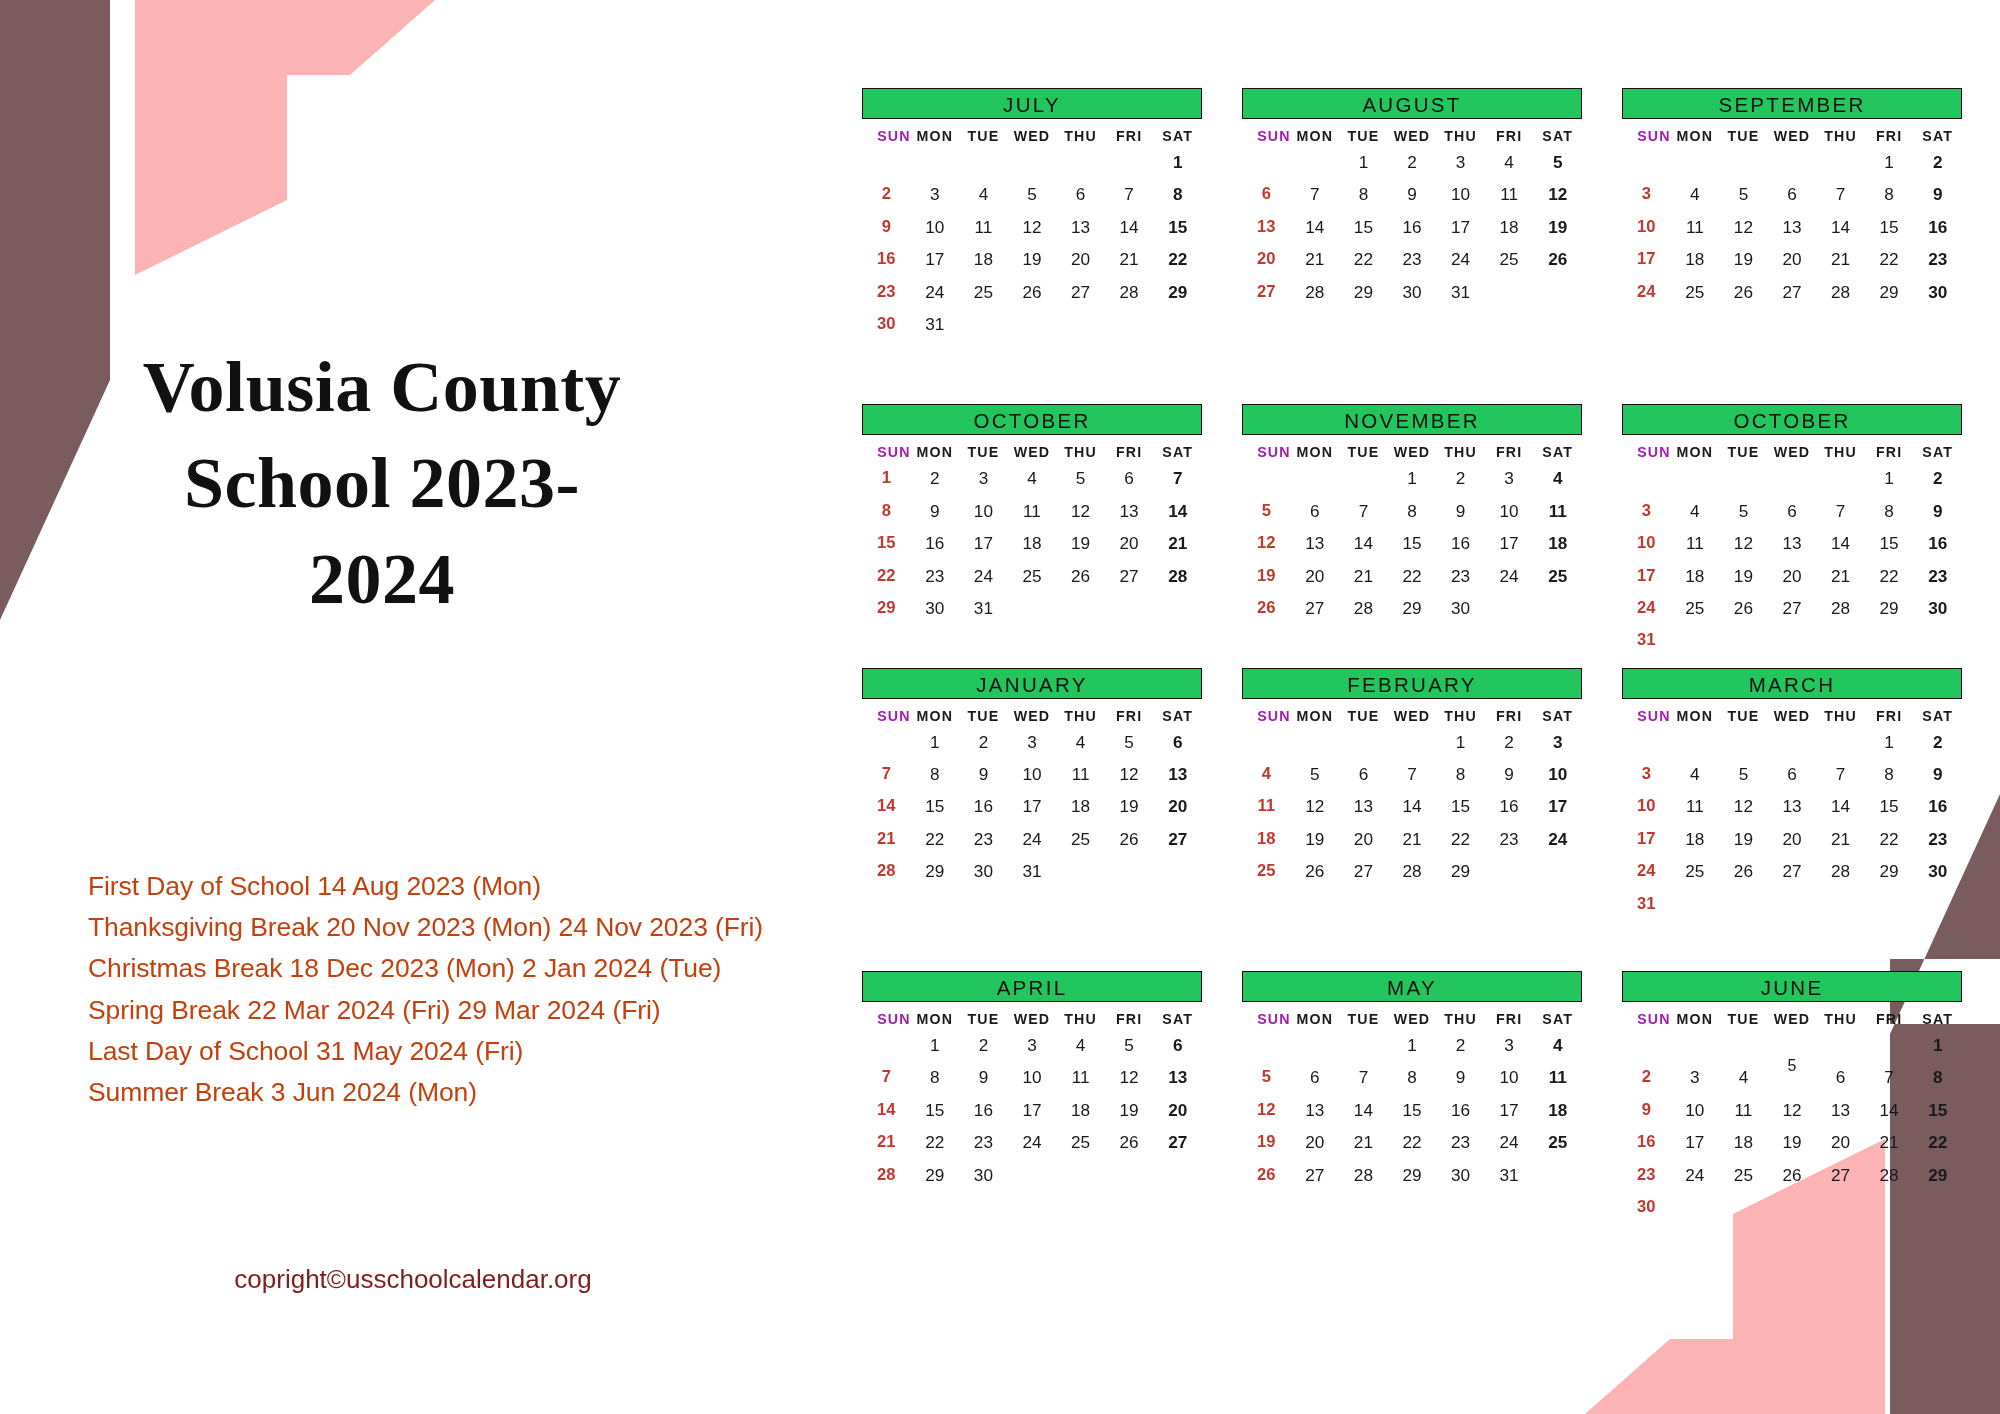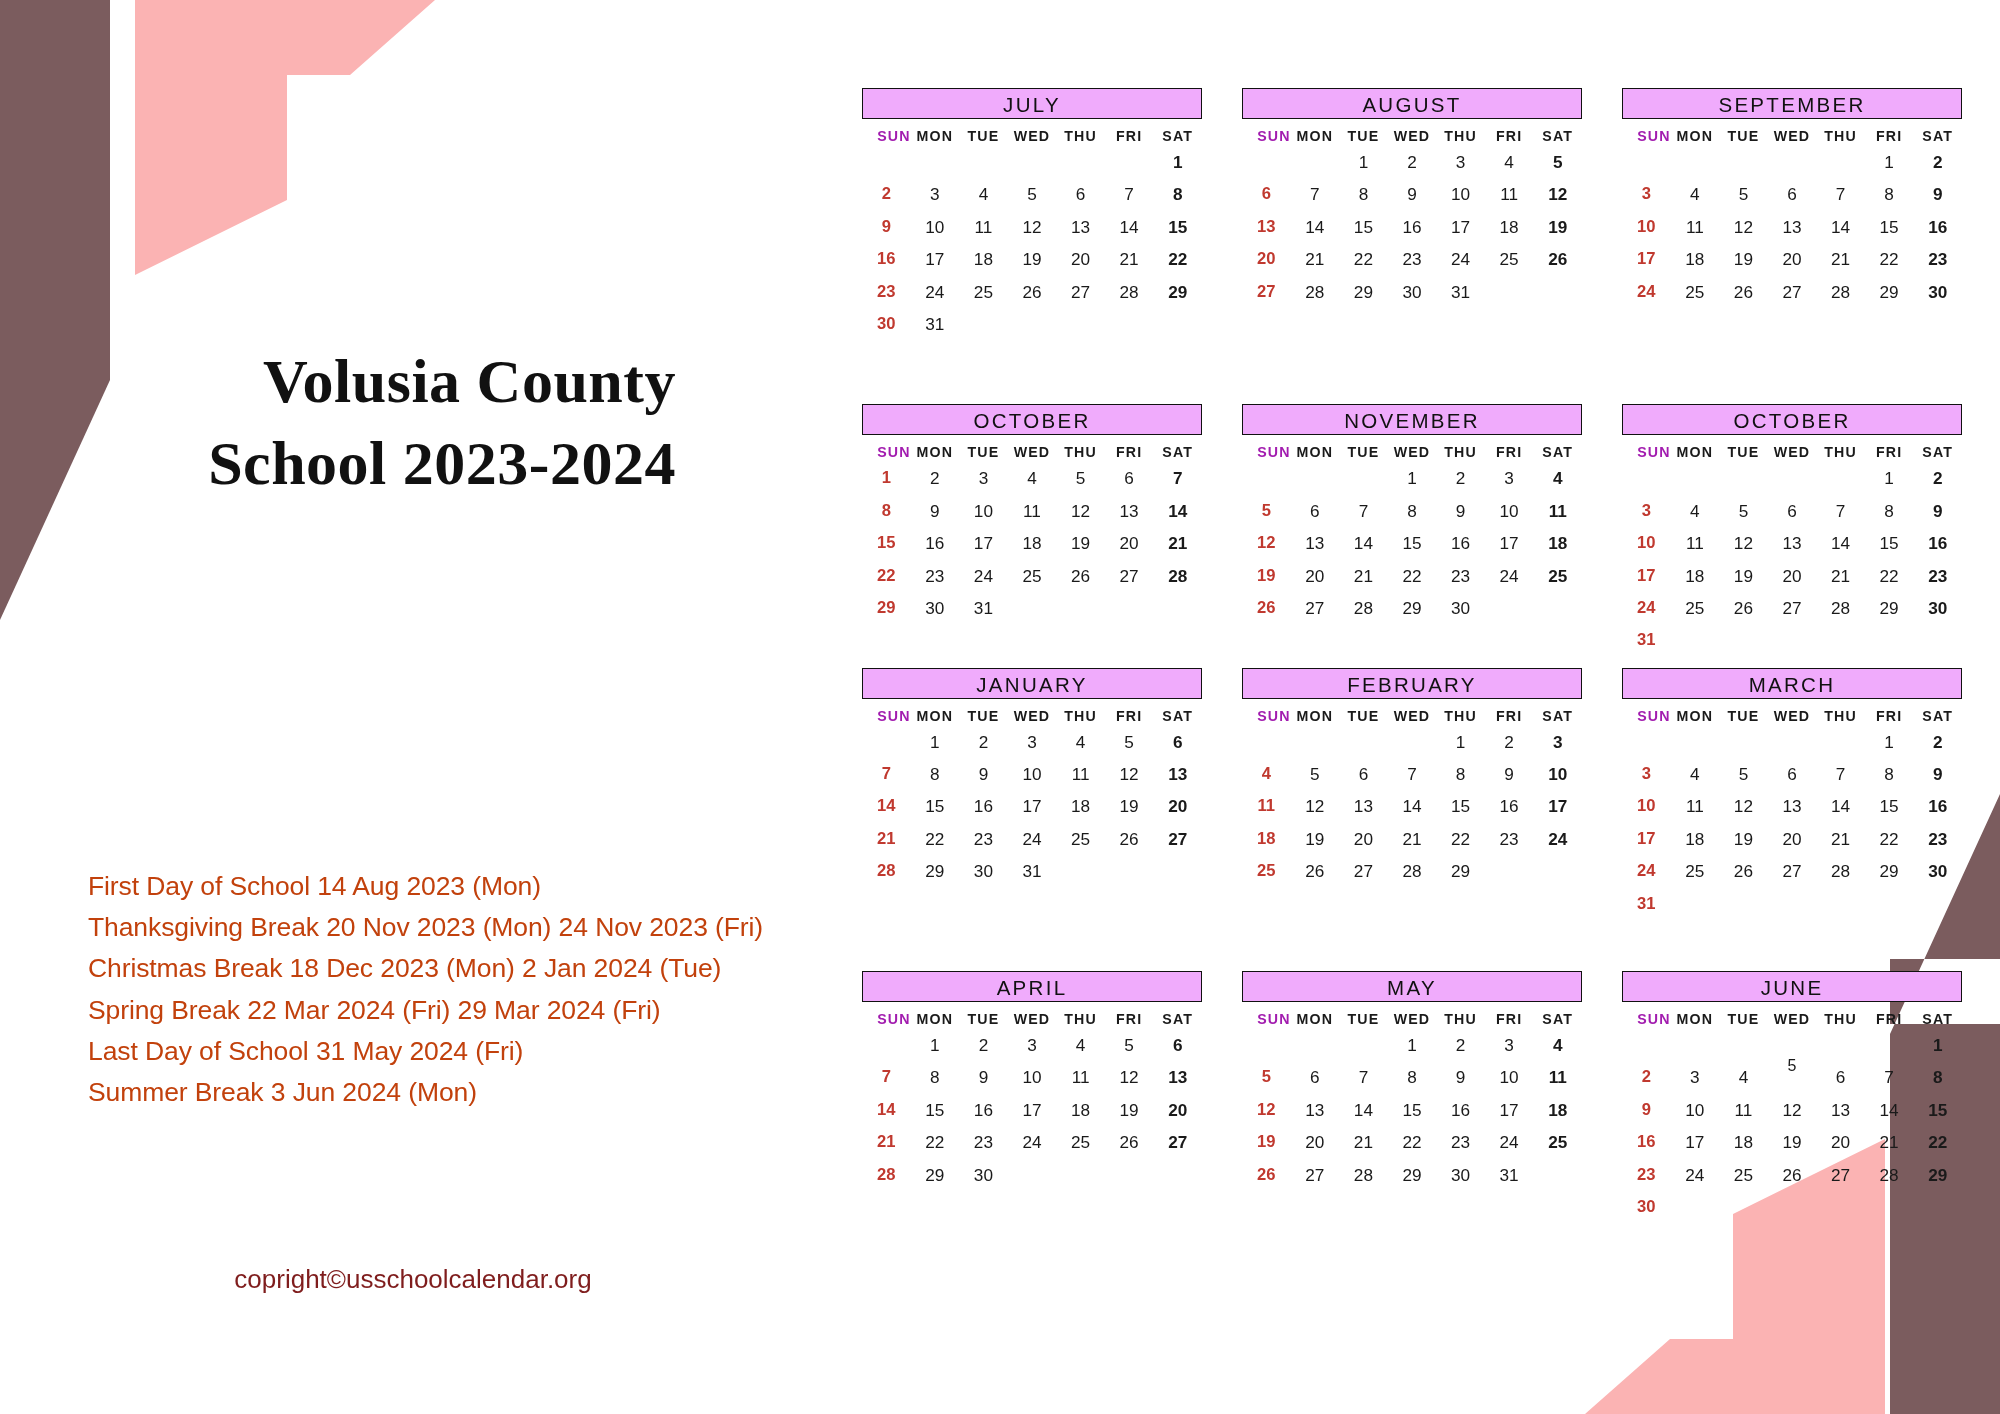--- a/index.html
+++ b/index.html
@@ -16,28 +16,28 @@
   #deco-tl-pink{  left:135px; top:0; width:300px; height:275px; }
   #deco-br-pink{  right:115px; bottom:0; width:320px; height:290px; }
   #deco-br-brown{ right:0; bottom:0; width:110px; height:620px; }
 
   
   #left-panel{
     position:absolute; left:0; top:0; width:830px; height:1414px;
   }
   #page-title{
     position:absolute;
-    left:136px; top:340px; width:540px;
+    left:112px; top:340px; width:540px;
     font-family:"Liberation Serif", serif;
     font-weight:bold;
-    font-size:62px;
+    font-size:72px;
     line-height:1.33;
     letter-spacing:0.5px;
     color:#111111;
-    text-align:right;
+    text-align:center;
   }
   #events-list{
     position:absolute;
     left:88px; top:866px; width:730px;
     font-size:26.5px;
     line-height:1.555;
     color:#c2410c;
     letter-spacing:-0.1px;
   }
   #events-list .event-line{white-space:nowrap;}
@@ -67,21 +67,21 @@
 
   .month-name{
     border:1.6px solid #111111;
     height:31px;
     line-height:31px;
     text-align:center;
     font-size:20.5px;
     font-weight:400;
     letter-spacing:2.3px;
     color:#111111;
-    background:#f0abfc;
+    background:#22c55e;
     box-sizing:border-box;
   }
   .dow-row{
     display:grid;
     grid-template-columns:repeat(7, 1fr);
     margin-top:9px;
   }
   .dow{
     text-align:center;
     font-size:14.2px;

